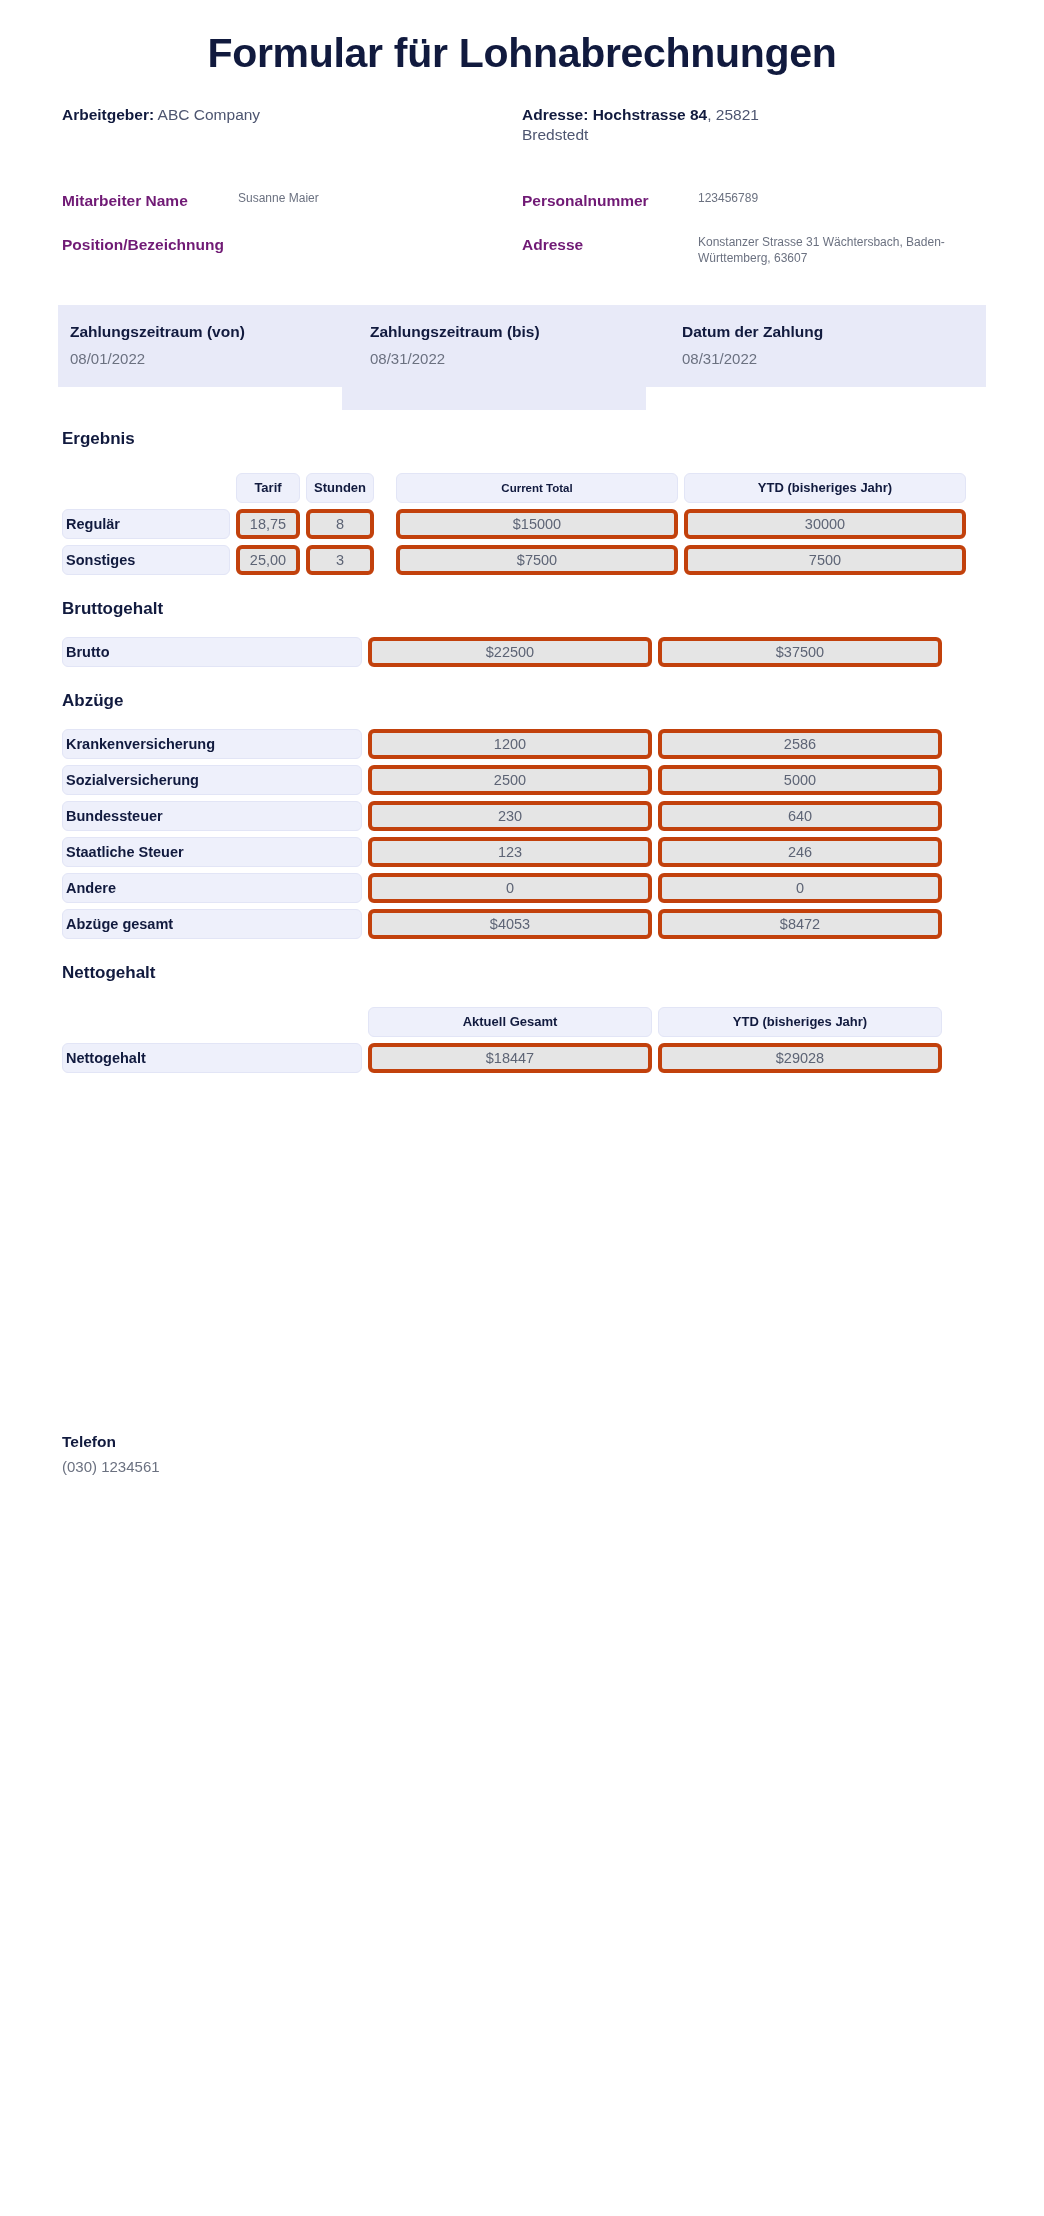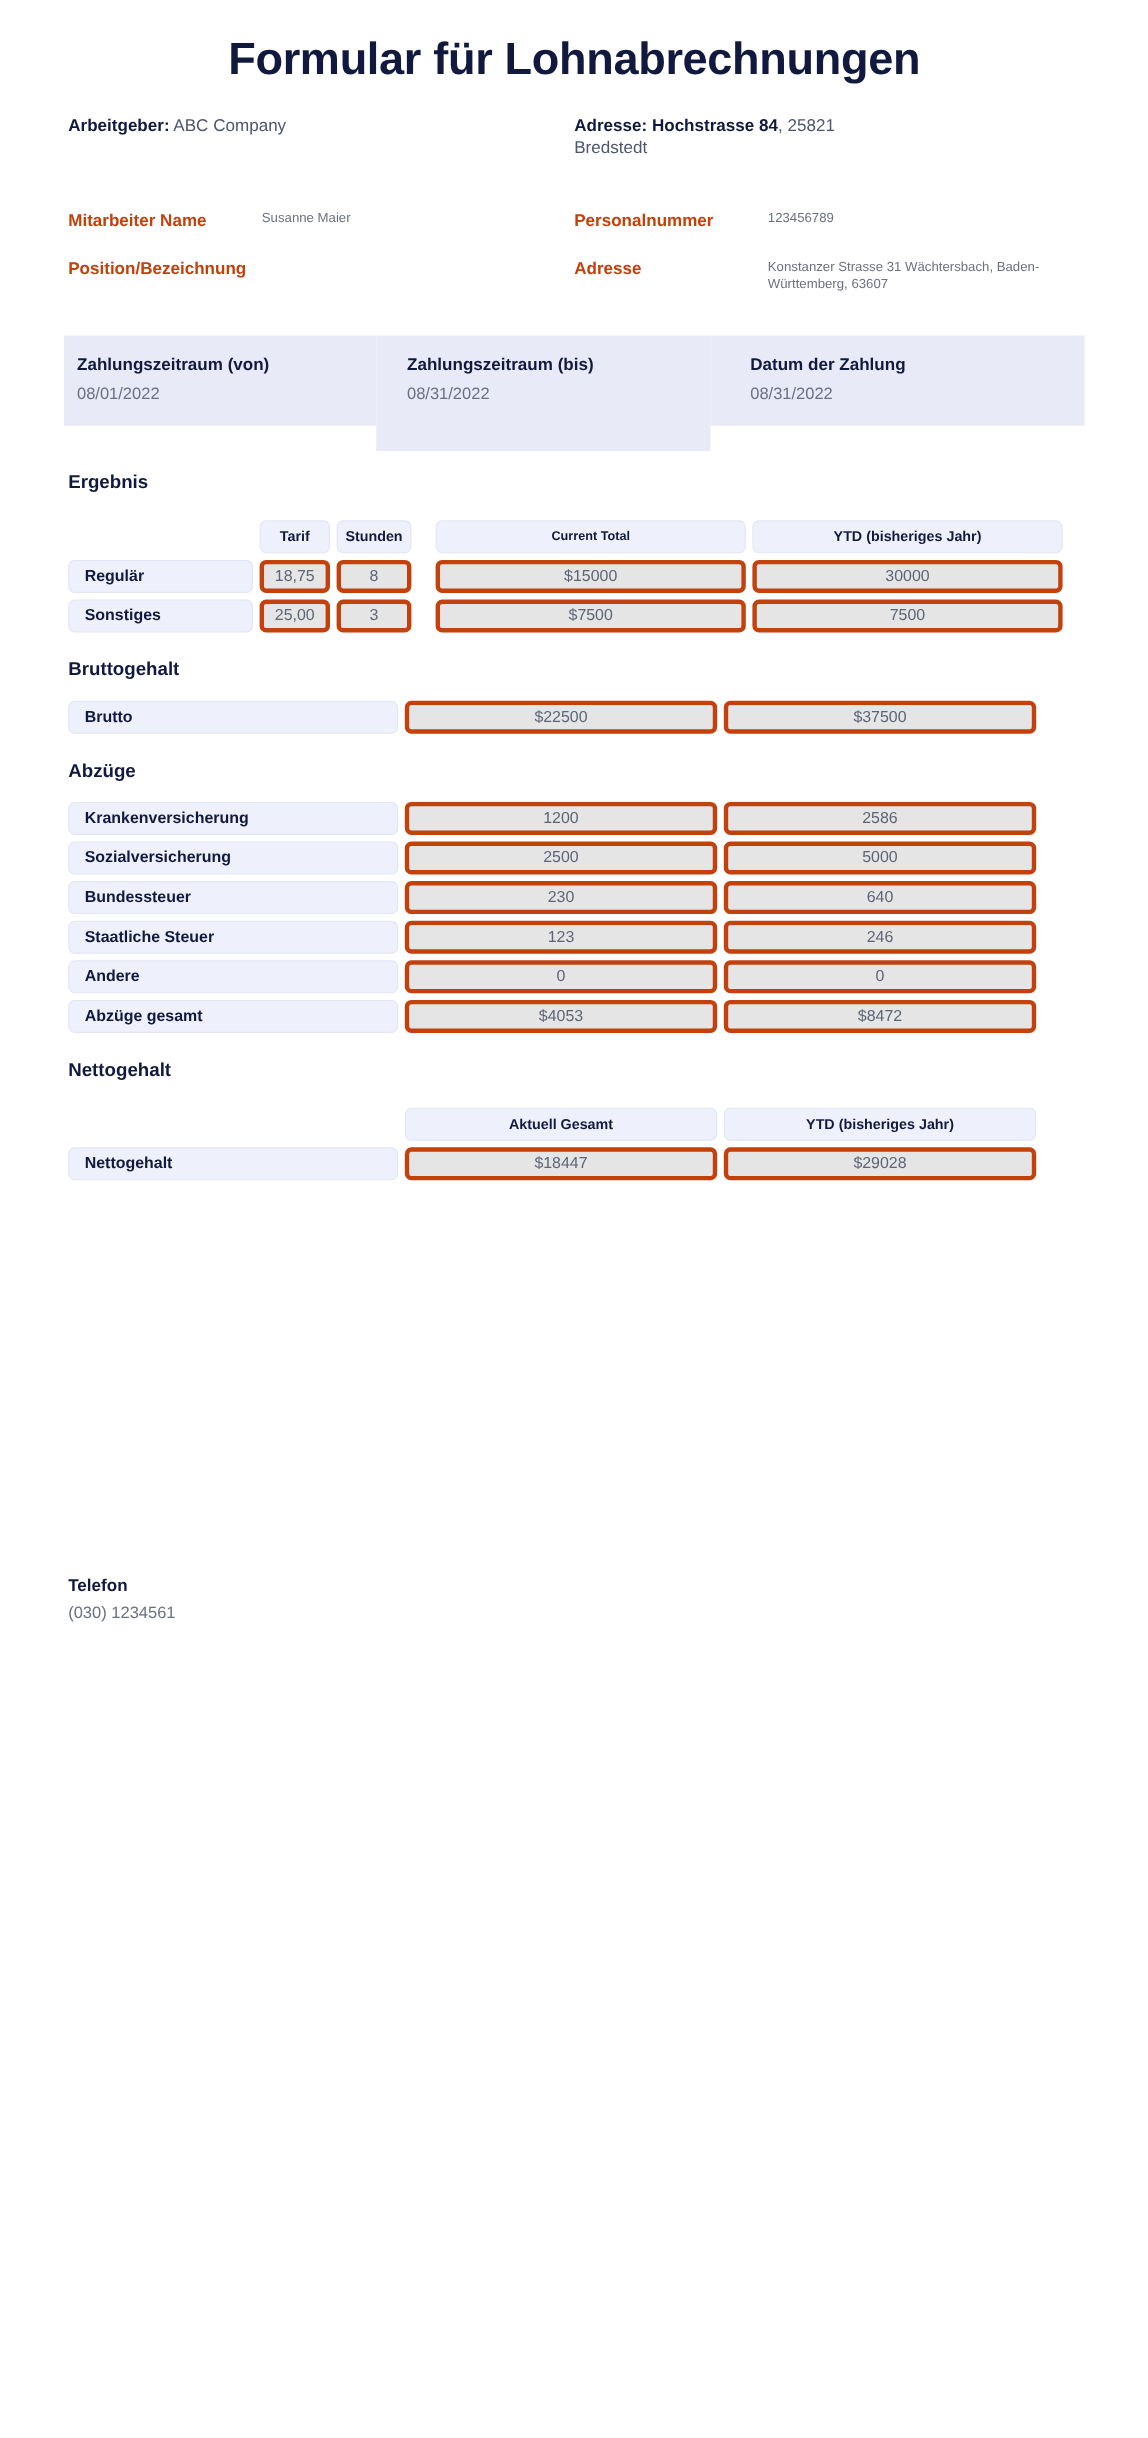--- a/index.html
+++ b/index.html
@@ -50,21 +50,21 @@
     color: #4d5570;
   }
   .meta-inline b {
     color: #111a3e;
     font-weight: bold;
   }
 
   .m-label {
     font-size: 15.5px;
     font-weight: bold;
-    color: #c2410c;
+    color: #701a75;
     line-height: 1.28;
     width: 176px;
     flex: 0 0 176px;
     padding-right: 8px;
   }
   .m-label.wide {
     width: 176px;
     flex: 0 0 176px;
   }
   .m-value {
@@ -145,21 +145,21 @@
     align-items: center;
     justify-content: center;
     border-radius: 6px;
     font-size: 14.5px;
     color: #5d6475;
   }
   .cell.lbl {
     background: #eef0fb;
     border: 1px solid #e2e5f6;
     justify-content: flex-start;
-    padding-left: 14px;
+    padding-left: 3px;
     font-weight: bold;
     color: #111a3e;
     font-size: 14.5px;
   }
   .cell.val {
     background: #e5e5e5;
     border: 4px solid #c2410c;
   }
   .cell.hdr {
     background: #eef0fb;

